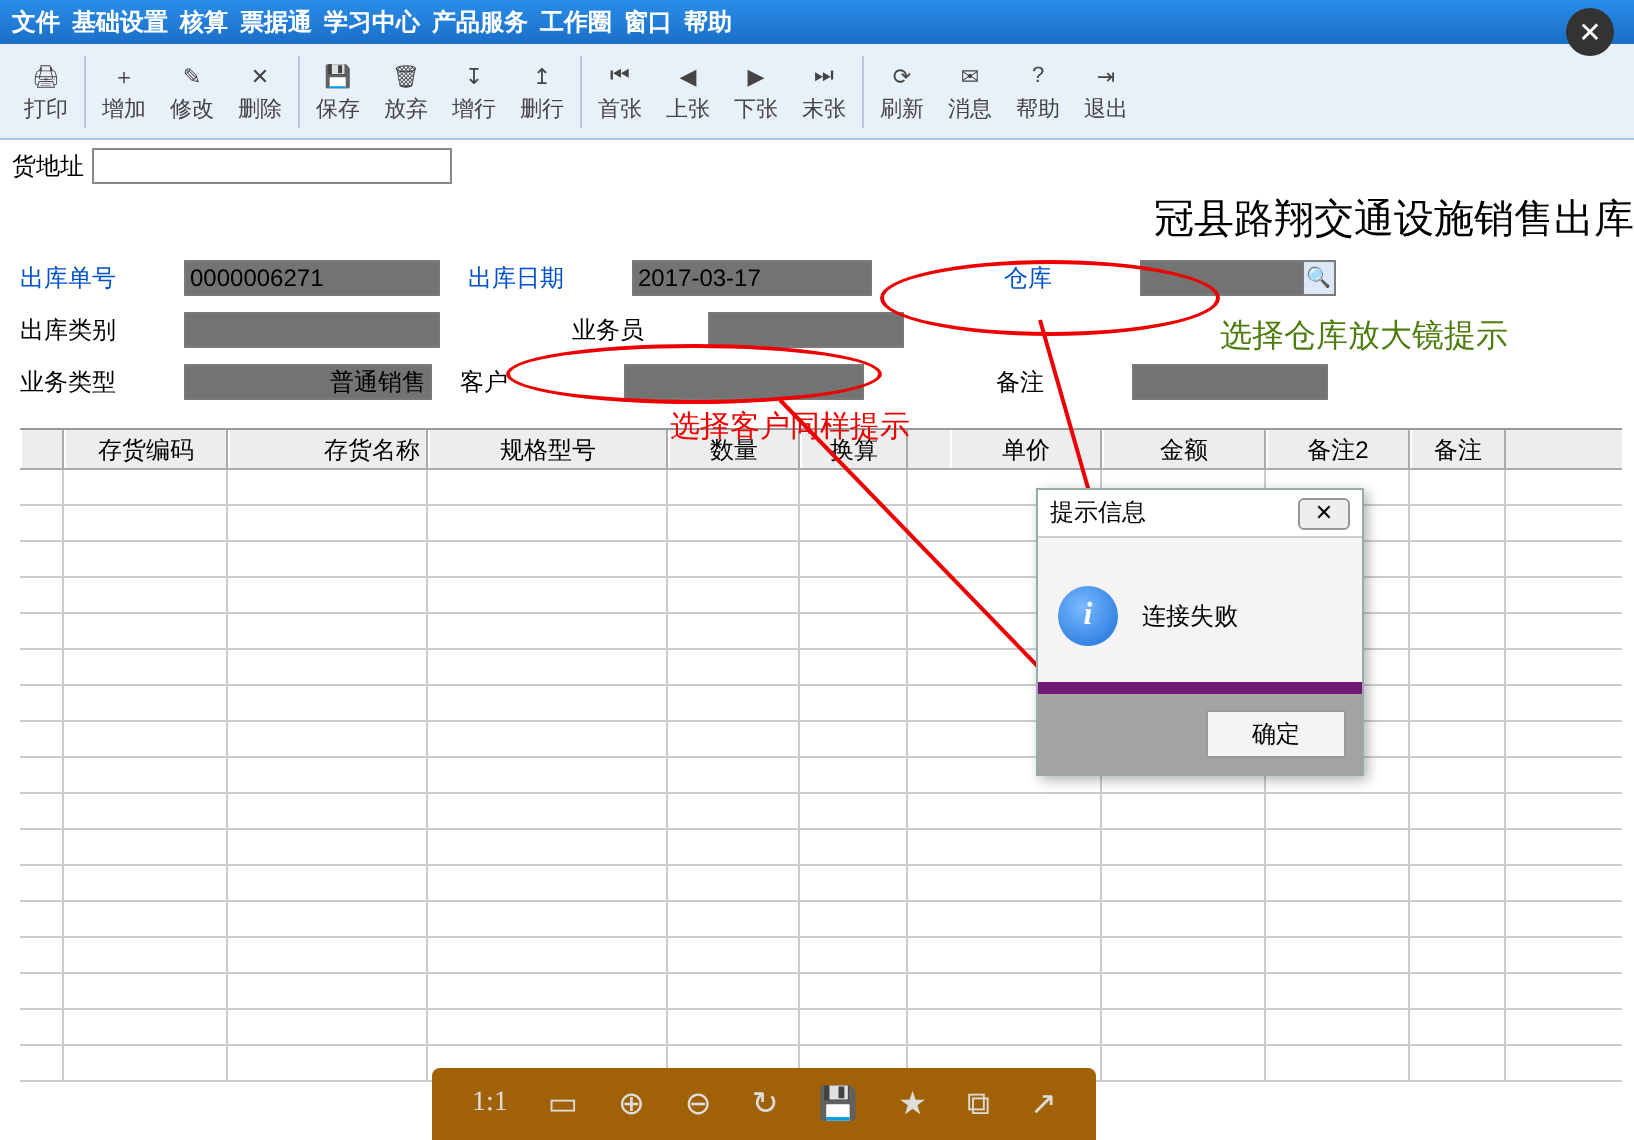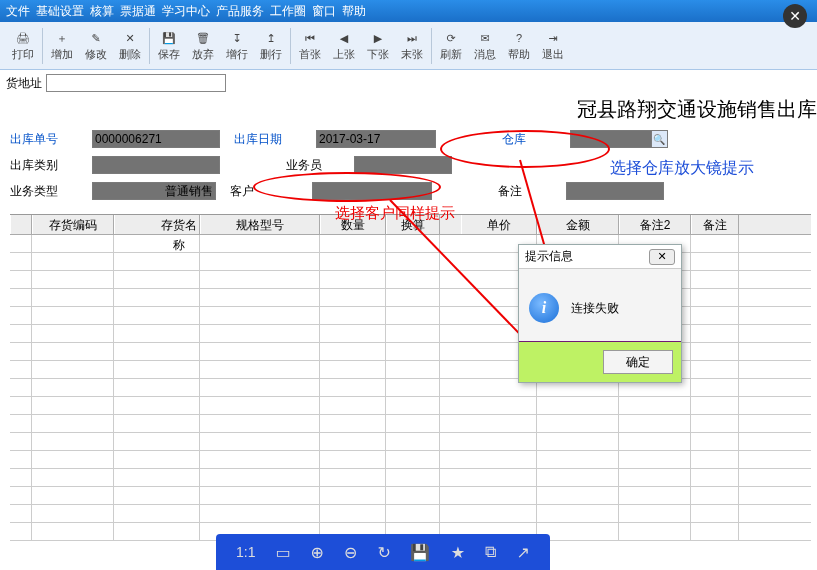--- a/index.html
+++ b/index.html
@@ -1,18 +1,18 @@
 <!DOCTYPE html>
 <html><head>
 <meta charset="utf-8">
 <style>
   * { box-sizing: border-box; margin: 0; padding: 0; }
   body { font-family: "Microsoft YaHei", SimSun, Arial, sans-serif; font-size: 12px; background: #fff; width: 817px; height: 570px; overflow: hidden; position: relative; }
   .menubar { background: linear-gradient(#2a8de8, #1a6fc8); color: #fff; height: 22px; display: flex; align-items: center; padding: 0 6px; }
-  .menubar span { margin-right: 6px; cursor: default; }
+  .menubar span { margin-right: 6px; cursor: default; font-weight: bold; }
   .closebtn { position: absolute; right: 10px; top: 4px; width: 24px; height: 24px; background: #333; border-radius: 50%; color: #fff; display: flex; align-items: center; justify-content: center; font-size: 14px; }
   .toolbar { background: #e8f0fa; border-bottom: 1px solid #a9c7e8; height: 48px; display: flex; align-items: center; padding: 2px 6px; }
   .tbtn { width: 30px; height: 42px; display: flex; flex-direction: column; align-items: center; justify-content: center; margin: 0 2px; font-size: 11px; color: #444; }
   .tbtn .ic { width: 20px; height: 18px; display: flex; align-items: center; justify-content: center; }
   .tsep { width: 1px; height: 36px; background: #b8c8da; margin: 0 2px; }
   .addrbar { padding: 4px 6px; display: flex; align-items: center; }
   .addrbar label { margin-right: 4px; }
   .addrbar input { width: 180px; height: 18px; border: 1px solid #888; }
   .title { position: absolute; right: 0; top: 96px; font-size: 20px; font-weight: normal; }
   .form { position: relative; padding: 6px 10px; margin-top: 26px; }
@@ -21,34 +21,34 @@
   .fld label { width: 54px; text-align: left; color: #000; font-size: 12px; }
   .fld.blue label { color: #0050c8; }
   .fld input, .fld select { height: 18px; border: 1px solid #7a7a7a; font-size: 12px; padding: 0 2px; background: #737373; margin-left: 28px; }
   .fld .lookup { position: relative; }
   .fld .mag { position: absolute; right: 1px; top: 1px; width: 16px; height: 16px; background: #dce8f8; border-left: 1px solid #7a7a7a; display: flex; align-items: center; justify-content: center; font-size: 10px; }
   .grid { border-top: 1px solid #999; margin: 2px 6px 0 10px; }
   .ghdr { display: flex; background: #ededed; border-bottom: 1px solid #aaa; height: 20px; }
   .ghdr div { border-right: 1px solid #aaa; border-left: 1px solid #fff; text-align: center; line-height: 20px; font-size: 12px; }
   .grow { display: flex; height: 18px; border-bottom: 1px solid #ccc; }
   .grow div { border-right: 1px solid #ccc; height: 18px; }
-  .c0 { width: 22px; } .c1 { width: 82px; } .c2 { width: 86px; padding-left: 44px; } .c3 { width: 120px; } .c4 { width: 66px; } .c5 { width: 54px; } .c6 { width: 76px; margin-left: 21px; } .c7 { width: 82px; } .c8 { width: 72px; } .c9 { width: 48px; }
-  .annot1 { position: absolute; left: 610px; top: 158px; color: #1d4ed8; font-size: 16px; }
+  .c0 { width: 22px; } .c1 { width: 82px; } .c2 { width: 100px; padding-left: 44px; } .c3 { width: 120px; } .c4 { width: 66px; } .c5 { width: 54px; } .c6 { width: 76px; margin-left: 21px; } .c7 { width: 82px; } .c8 { width: 72px; } .c9 { width: 48px; }
+  .annot1 { position: absolute; left: 610px; top: 158px; color: #4d7c0f; font-size: 16px; }
   .annot2 { position: absolute; left: 335px; top: 204px; color: #e00; font-size: 15px; }
   .oval1 { position: absolute; left: 440px; top: 130px; width: 170px; height: 38px; border: 2px solid #e00; border-radius: 50%; pointer-events:none; }
   .oval2 { position: absolute; left: 253px; top: 172px; width: 188px; height: 30px; border: 2px solid #e00; border-radius: 50%; pointer-events:none; }
   .arrows { position: absolute; left: 0; top: 0; pointer-events: none; }
   .dialog { position: absolute; left: 518px; top: 244px; width: 164px; background: #f4f4f4; border: 1px solid #9aa; box-shadow: 2px 2px 6px rgba(0,0,0,.3); }
   .dlg-title { background: #fff; border-bottom: 1px solid #ccc; height: 24px; display: flex; align-items: center; justify-content: space-between; padding: 0 6px; font-size: 12px; }
   .dlg-x { border: 1px solid #999; border-radius: 3px; width: 26px; height: 16px; display: flex; align-items: center; justify-content: center; font-size: 11px; background: #eee; }
   .dlg-body { padding: 24px 10px 18px 10px; display: flex; align-items: center; }
   .dlg-ic { width: 30px; height: 30px; border-radius: 50%; background: radial-gradient(circle at 40% 35%, #7abaff, #1a6fd8); color: #fff; display: flex; align-items: center; justify-content: center; font-weight: bold; font-size: 16px; margin-right: 12px; font-family: Georgia, serif; font-style: italic; }
-  .dlg-btns { padding: 8px; text-align: right; border-top: 1px solid #701a75; background: #bef264; }
+  .dlg-btns { padding: 8px; text-align: right; border-top: 6px solid #701a75; background: #a3a3a3; }
   .dlg-btns button { width: 70px; height: 24px; border: 1px solid #999; background: #f4f4f4; font-size: 12px; }
-  .viewer { position: absolute; left: 216px; bottom: 0; height: 36px; background: #1d4ed8; border-radius: 4px 4px 0 0; display: flex; align-items: center; padding: 0 10px; color: #ddd; }
+  .viewer { position: absolute; left: 216px; bottom: 0; height: 36px; background: #a16207; border-radius: 4px 4px 0 0; display: flex; align-items: center; padding: 0 10px; color: #ddd; font-family: Liberation Serif, serif; }
   .viewer span { margin: 0 10px; font-size: 16px; }
   .viewer .ratio { font-size: 14px; }
 </style>
 </head>
 <body>
 
 <div class="menubar">
   <span>文件</span>
   <span>基础设置</span>
   <span>核算</span>

